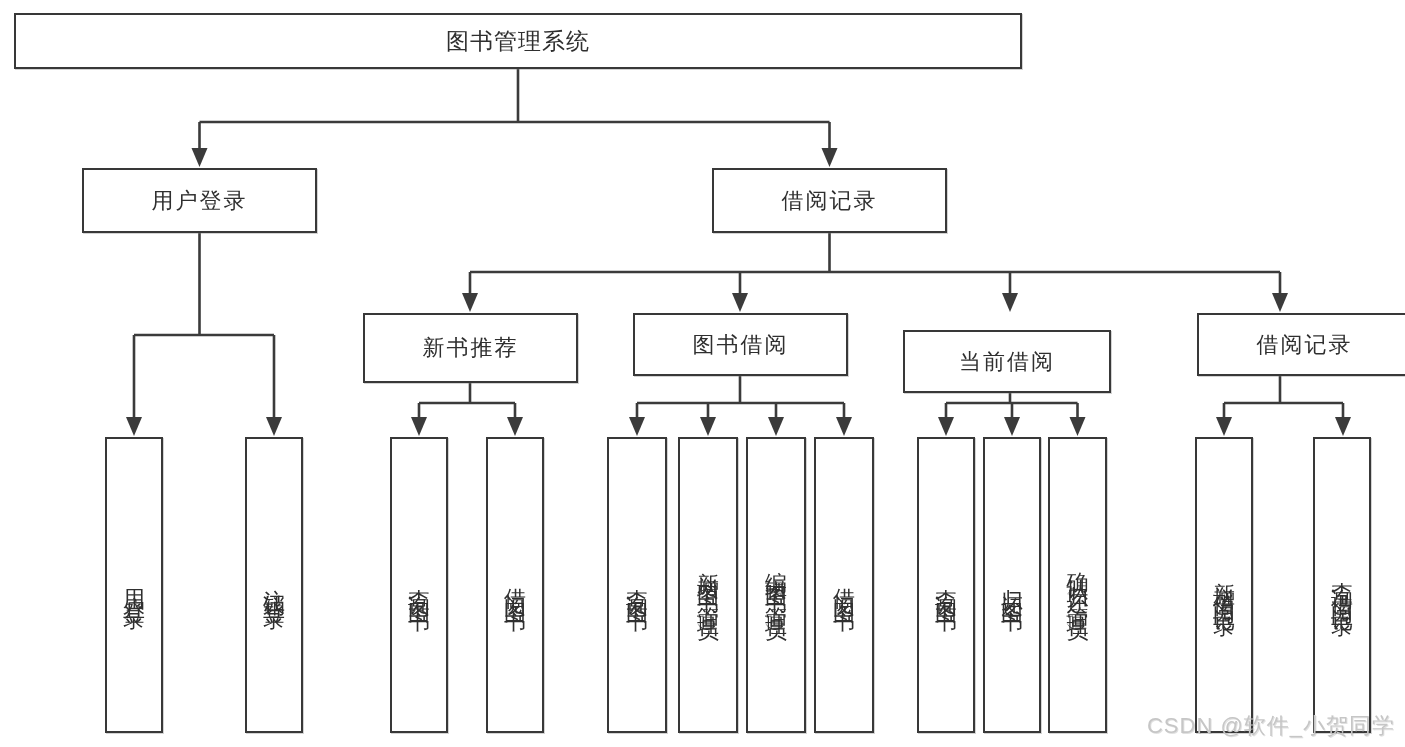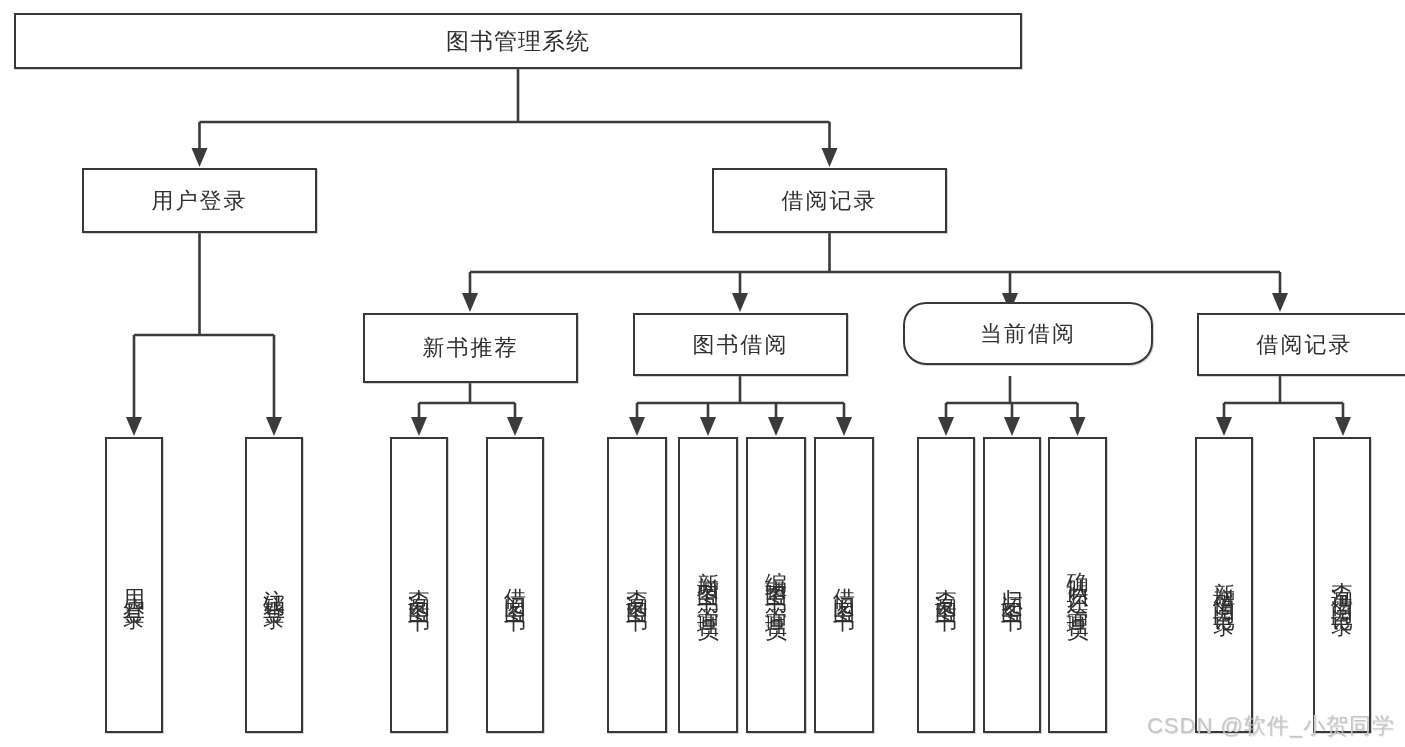--- a/index.html
+++ b/index.html
@@ -137,21 +137,21 @@
     </g>
   </svg>
 
   <div class="box hbox root-box" style="left:14px; top:13px; width:1008px; height:56px;">图书管理系统</div>
 
   <div class="box hbox" style="left:82px; top:168px; width:235px; height:65px;">用户登录</div>
   <div class="box hbox" style="left:712px; top:168px; width:235px; height:65px;">借阅记录</div>
 
   <div class="box hbox" style="left:363px; top:313px; width:215px; height:70px;">新书推荐</div>
   <div class="box hbox" style="left:633px; top:313px; width:215px; height:63px;">图书借阅</div>
-  <div class="box hbox" style="left:903px; top:302px; width:250px; height:63px;border-radius:23px;">当前借阅</div>
+  <div class="box hbox" style="left:903px; top:330px; width:208px; height:63px;">当前借阅</div>
   <div class="box hbox" style="left:1173px; top:313px; width:215px; height:63px;margin-left:24px;">借阅记录</div>
 
   <div class="box vbox" style="left:105px; top:437px; width:58px; height:296px;">用户登录</div>
   <div class="box vbox" style="left:245px; top:437px; width:58px; height:296px;">注销登录</div>
 
   <div class="box vbox" style="left:390px; top:437px; width:58px; height:296px;">查询图书</div>
   <div class="box vbox" style="left:486px; top:437px; width:58px; height:296px;">借阅图书</div>
 
   <div class="box vbox" style="left:607px; top:437px; width:60px; height:296px;">查询图书</div>
   <div class="box vbox" style="left:678px; top:437px; width:60px; height:296px;">新增图书（管理员）</div>

